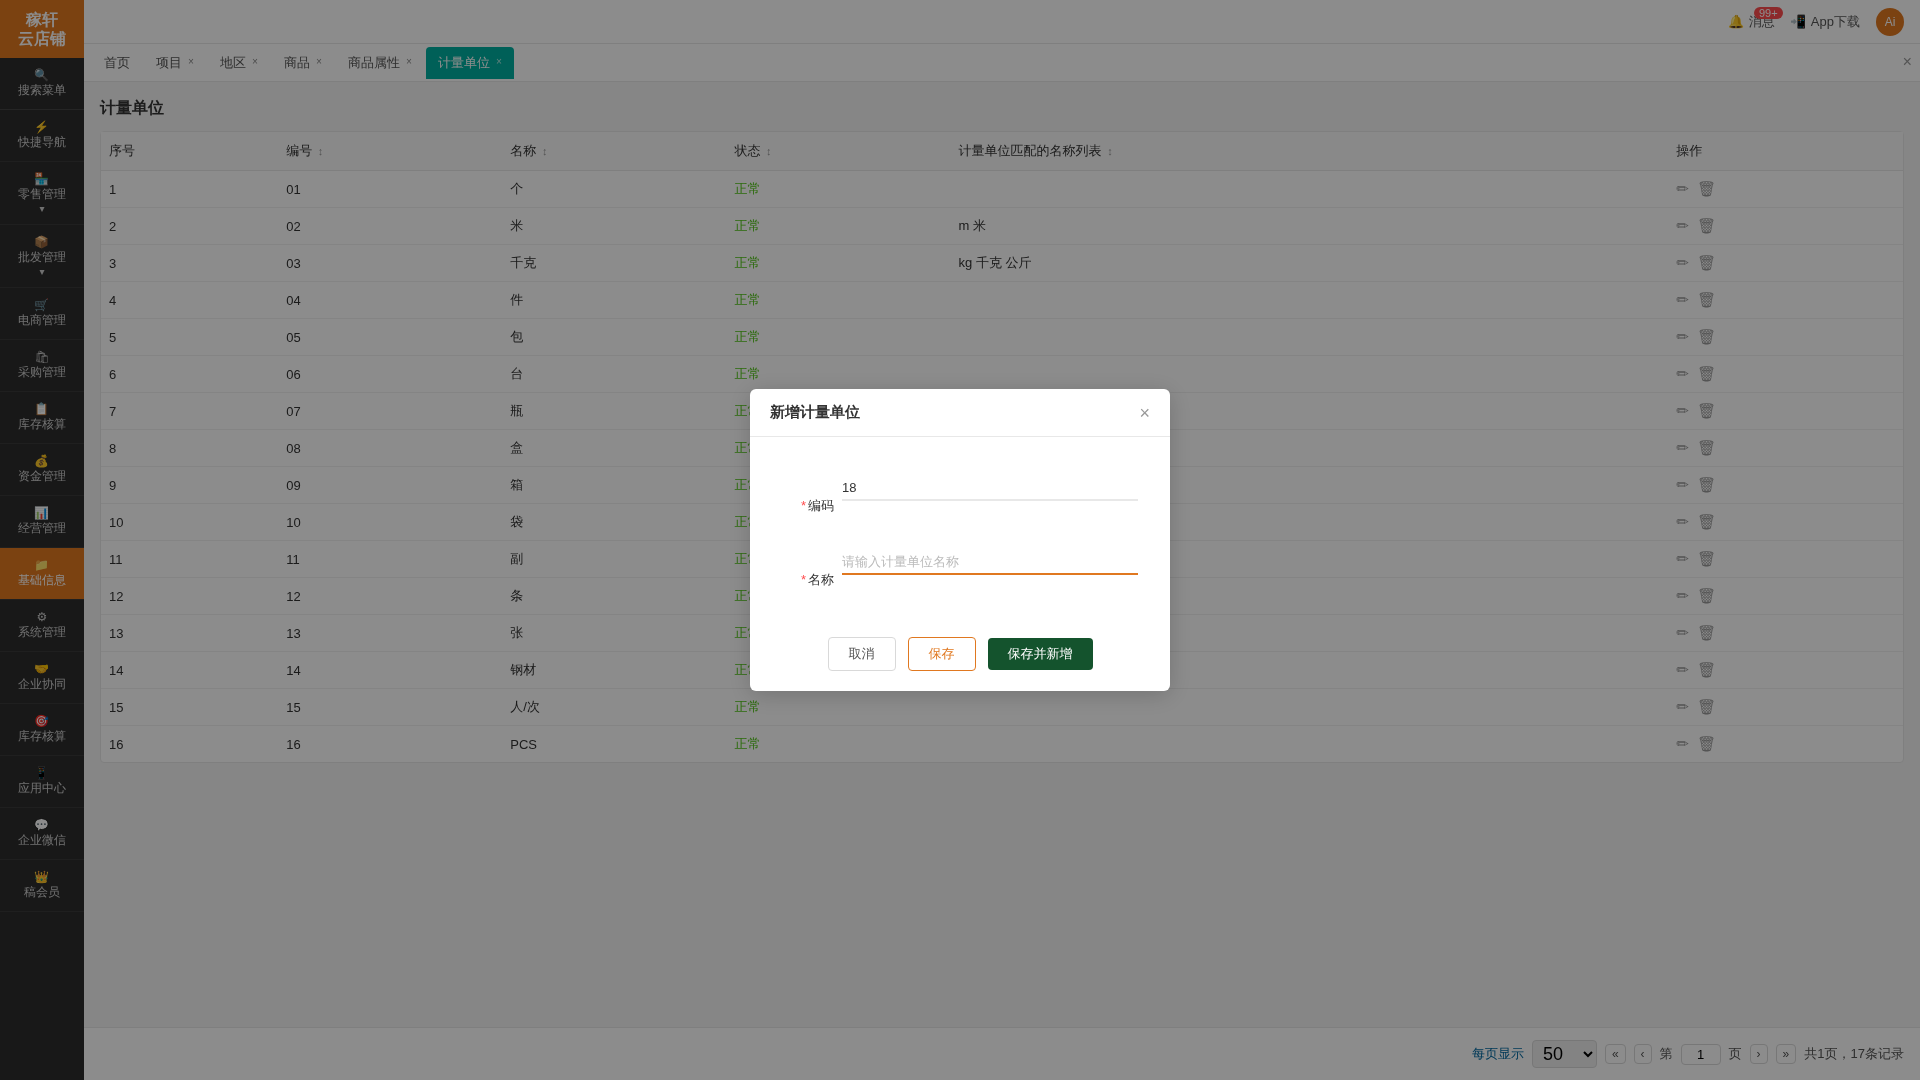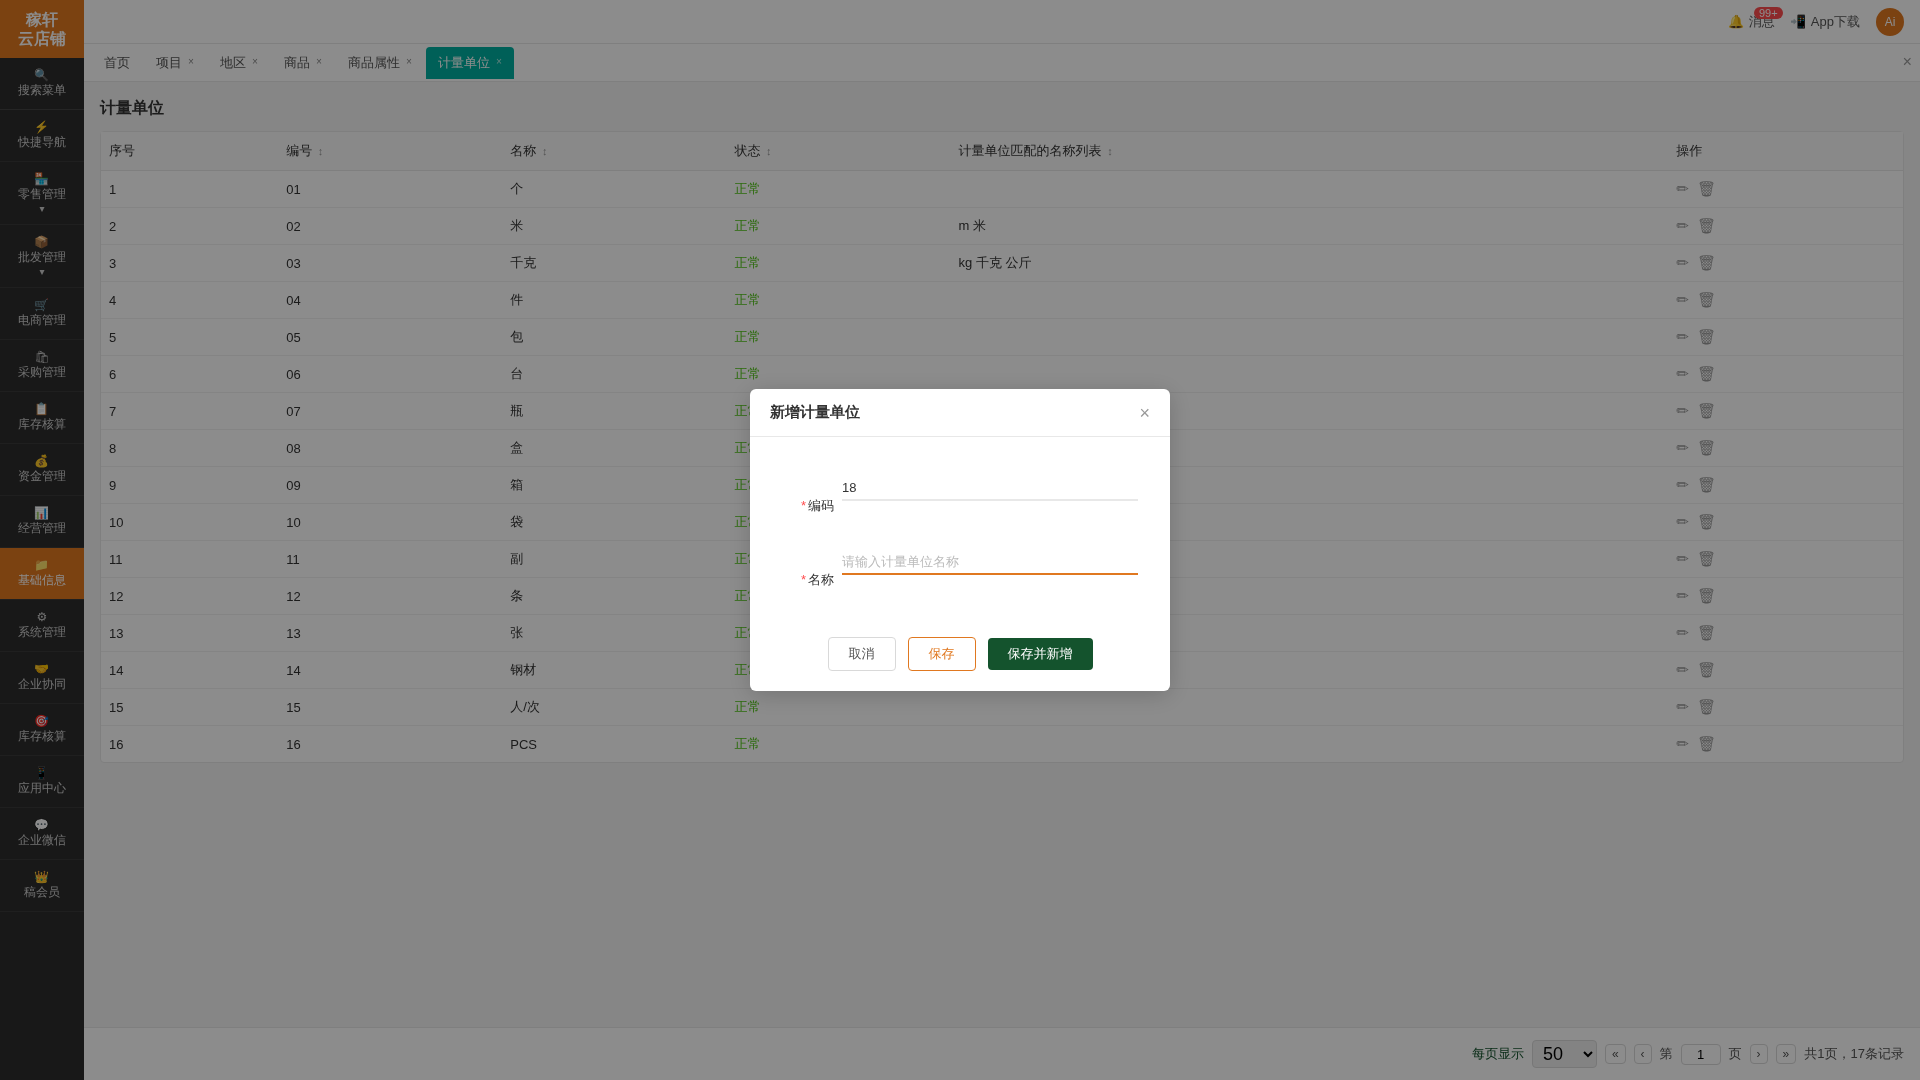--- a/index.html
+++ b/index.html
@@ -45,21 +45,21 @@
     th { background: #fafafa; padding: 10px 8px; text-align: left; font-size: 13px; color: #333; font-weight: normal; border-bottom: 1px solid #e8e8e8; white-space: nowrap; }
     td { padding: 9px 8px; border-bottom: 1px solid #f0f0f0; font-size: 13px; color: #333; }
     tr:last-child td { border-bottom: none; }
     .sort-icon { color: #999; font-size: 11px; margin-left: 2px; }
     .status-normal { color: #52c41a; }
     .action-btns { display: flex; gap: 8px; }
     .action-btn { color: #999; cursor: pointer; font-size: 15px; }
 
     
     .pagination { display: flex; align-items: center; justify-content: flex-end; padding: 12px 16px; background: white; border-top: 1px solid #e8e8e8; gap: 8px; }
-    .page-size-label { color: #14532d; font-size: 13px; }
+    .page-size-label { color: #0369a1; font-size: 13px; }
     .page-size-select { border: 1px solid #d9d9d9; border-radius: 4px; padding: 2px 6px; font-size: 18px; cursor: pointer; }
     .page-nav-btn { border: 1px solid #d9d9d9; background: white; padding: 2px 6px; border-radius: 4px; cursor: pointer; color: #555; font-size: 12px; }
     .page-nav-btn:disabled { color: #ccc; cursor: default; }
     .page-input { border: 1px solid #d9d9d9; border-radius: 4px; padding: 2px 6px; width: 40px; text-align: center; font-size: 13px; }
     .page-info { color: #555; font-size: 13px; }
 
     
     .overlay { position: fixed; top: 0; left: 0; width: 1920px; height: 1080px; background: rgba(0,0,0,0.45); z-index: 100; display: flex; align-items: center; justify-content: center; }
 
     

